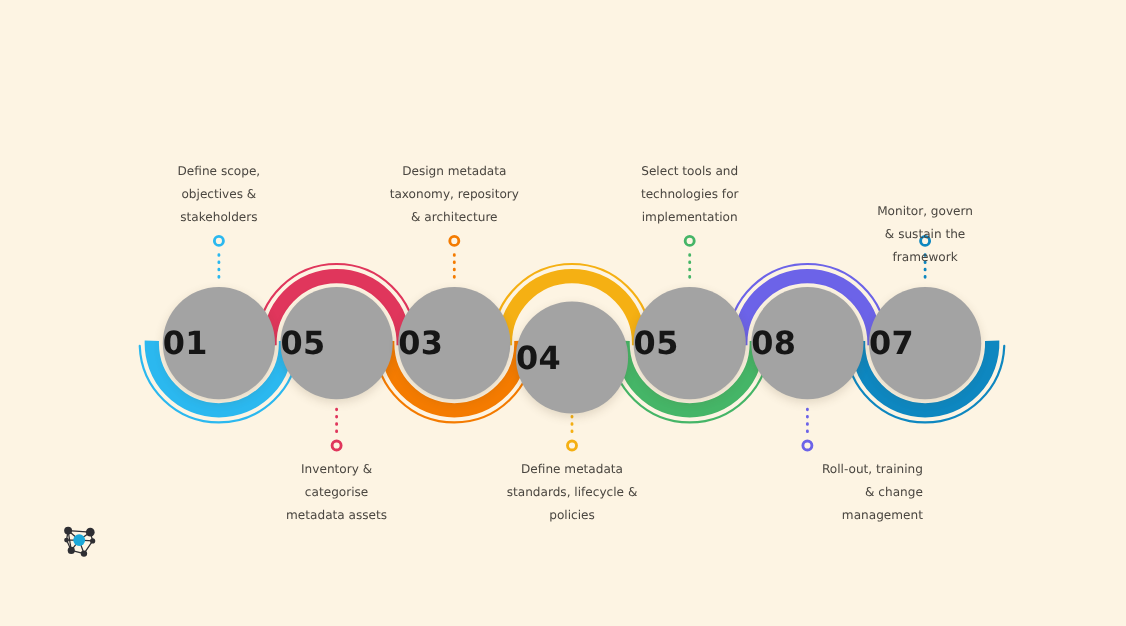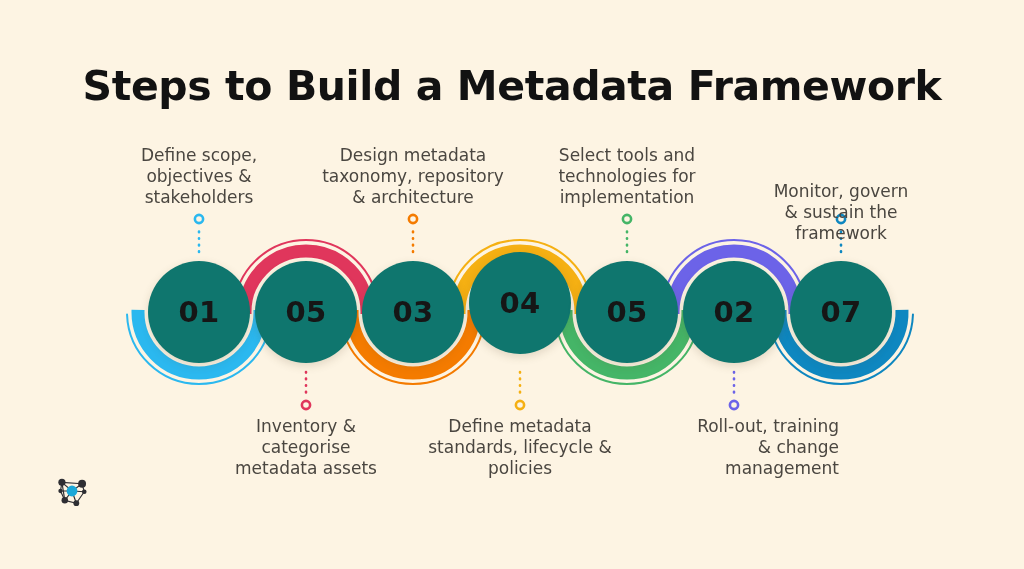--- a/index.html
+++ b/index.html
@@ -41,61 +41,60 @@
     width: 1024px; height: 569px;
     pointer-events: none;
   }
 
   
   .step-disc {
     position: absolute;
     width: 102px;
     height: 102px;
     border-radius: 50%;
-    background: #0f766e;
+    background: #a3a3a3;
     box-shadow: 0 3px 9px rgba(90,70,40,0.17);
     display: flex;
     align-items: center;
-    justify-content: center;
+    justify-content: flex-start;
   }
   .step-number {
     font-family: "DejaVu Sans", sans-serif;
     font-size: 29px;
     font-weight: bold;
     color: #161616;
     letter-spacing: 0.3px;
   }
 
   
   .step-label {
     position: absolute;
     text-align: center;
     font-family: "DejaVu Sans", sans-serif;
-    font-size: 17px;
+    font-size: 11px;
     line-height: 21px;
     color: #4A4640;
     white-space: pre-line;
   }
   .step-label.above { bottom: auto; }
 
   
   #logo {
     position: absolute;
     left: 54px;
     top: 473px;
     width: 36px;
     height: 36px;
   }
 </style>
 </head>
 <body style="background: rgb(253, 244, 227);">
 
 <div id="slide">
 
-  <div id="title">Steps to Build a Metadata Framework</div>
 
   <svg id="diagram-svg" viewBox="0 0 1024 569" xmlns="http://www.w3.org/2000/svg">
     <g id="arc-layer">
         <path d="M 259.96284044816485 309.8711307011474 A 61 61 0 1 1 138.03715955183515 309.8711307011474" fill="none" stroke="#2BB8EF" stroke-width="13" stroke-linecap="butt"></path>
         <path d="M 270.95613954537487 314.51276376258005 A 72 72 0 0 1 127.0438604546251 314.51276376258005" fill="none" stroke="#2BB8EF" stroke-width="2" stroke-linecap="round"></path>
         <path d="M 245.03715955183515 314.1288692988525 A 61 61 0 1 1 366.96284044816485 314.1288692988525" fill="none" stroke="#E0365C" stroke-width="13" stroke-linecap="butt"></path>
         <path d="M 234.0438604546251 309.48723623741995 A 72 72 0 0 1 377.95613954537487 309.48723623741995" fill="none" stroke="#E0365C" stroke-width="2" stroke-linecap="round"></path>
         <path d="M 473.96284044816485 309.8711307011474 A 61 61 0 1 1 352.03715955183515 309.8711307011474" fill="none" stroke="#F47B00" stroke-width="13" stroke-linecap="butt"></path>
         <path d="M 484.95613954537487 314.51276376258005 A 72 72 0 0 1 341.04386045462513 314.51276376258005" fill="none" stroke="#F47B00" stroke-width="2" stroke-linecap="round"></path>
         <path d="M 459.03715955183515 314.1288692988525 A 61 61 0 1 1 580.9628404481648 314.1288692988525" fill="none" stroke="#F5B013" stroke-width="13" stroke-linecap="butt"></path>
@@ -128,28 +127,28 @@
   <div id="disc-layer">
       <div class="step-disc" style="left: 148px; top: 261px;">
         <span class="step-number">01</span>
       </div>
       <div class="step-disc" style="left: 255px; top: 261px;">
         <span class="step-number">05</span>
       </div>
       <div class="step-disc" style="left: 362px; top: 261px;">
         <span class="step-number">03</span>
       </div>
-      <div class="step-disc" style="left: 469px; top: 252px;">
+      <div class="step-disc" style="left: 469px; top: 274px;">
         <span class="step-number">04</span>
       </div>
       <div class="step-disc" style="left: 576px; top: 261px;">
         <span class="step-number">05</span>
       </div>
       <div class="step-disc" style="left: 683px; top: 261px;">
-        <span class="step-number">02</span>
+        <span class="step-number">08</span>
       </div>
       <div class="step-disc" style="left: 790px; top: 261px;">
         <span class="step-number">07</span>
       </div>
     </div>
   <div id="label-layer">
       <div class="step-label above" style="width: 210px; left: 94px; top: 145px;">Define scope,
 objectives &amp;
 stakeholders</div>
       <div class="step-label below" style="width: 210px; left: 201px; top: 416px;">Inventory &amp;

